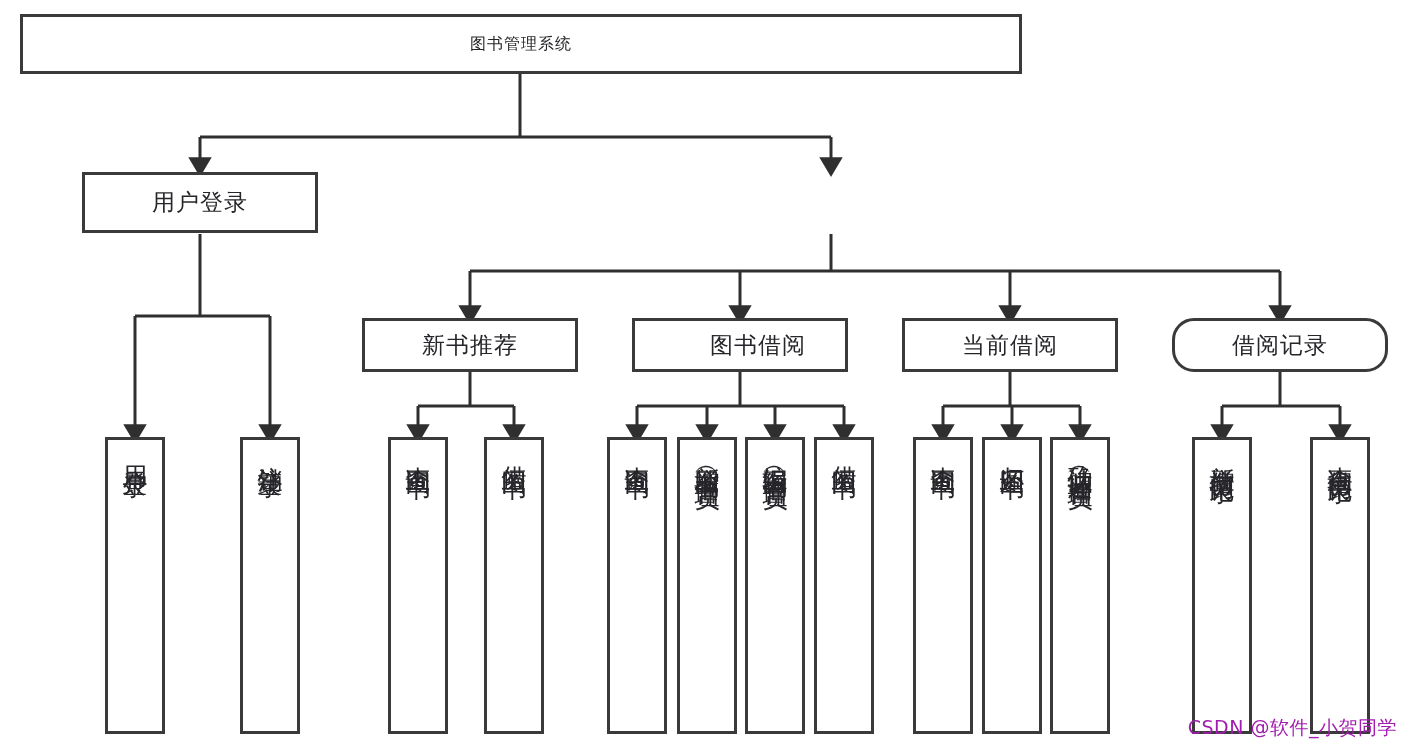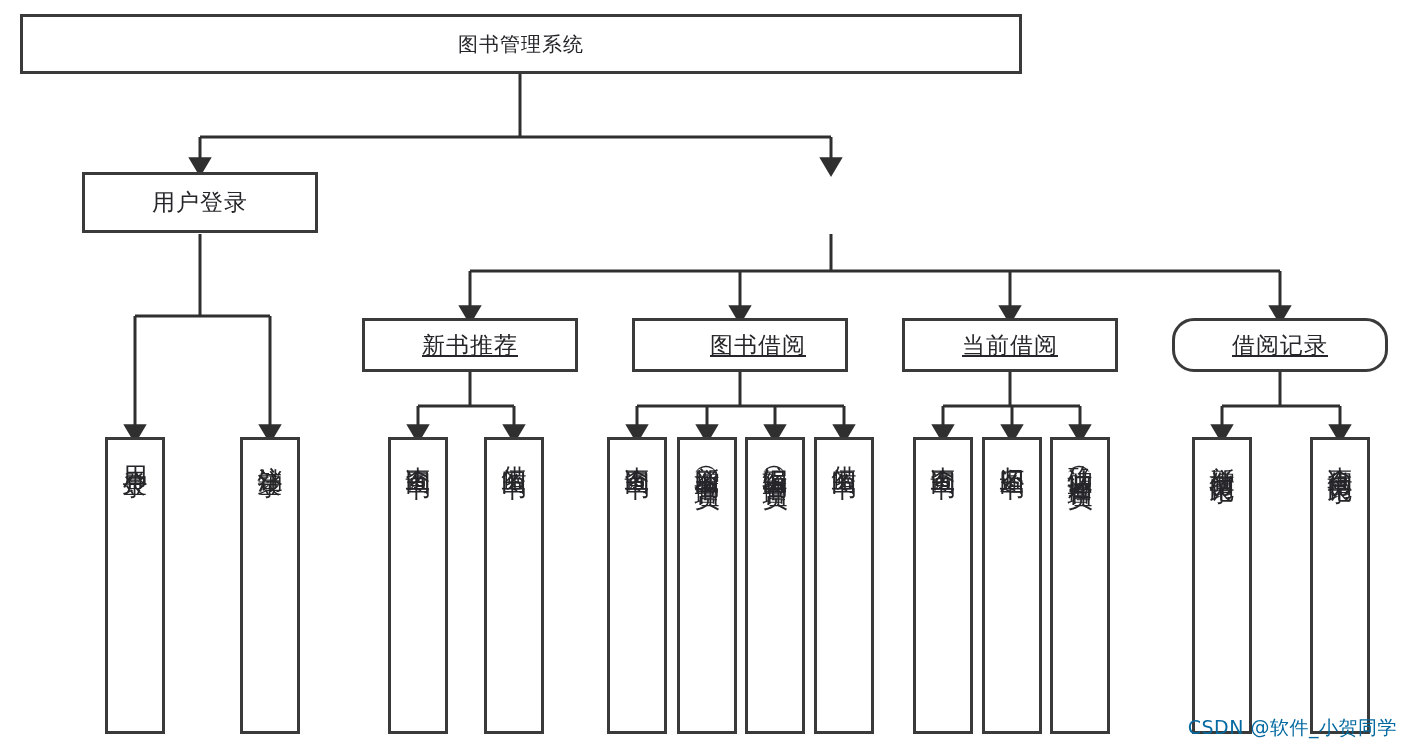--- a/index.html
+++ b/index.html
@@ -41,43 +41,43 @@
     justify-content: center;
     text-align: center;
   }
   .node .node-label {
     font-size: 23px;
     line-height: 1.15;
     letter-spacing: 1px;
     color: #26262a;
     white-space: nowrap;
   }
-  .node.root .node-label { font-size: 20px; }
+  .node.root .node-label { font-size: 16px; }
   .node.level2 .node-label { font-size: 23px; }
-  .node.level3 .node-label { font-size: 23px; text-decoration: underline; }
+  .node.level3 .node-label { font-size: 23px; }
   
   .node.leaf {
     align-items: flex-start;
     padding-top: 6px;
   }
   .node.leaf .node-label {
     writing-mode: vertical-rl;
     text-orientation: upright;
     font-size: 25px;
     line-height: 1.0;
     letter-spacing: 3px;
     white-space: nowrap;
     transform: none;
   }
   .watermark {
     position: absolute;
     right: 8px;
     bottom: 6px;
     font-size: 19px;
-    color: #0369a1;
+    color: #a21caf;
     white-space: nowrap;
     letter-spacing: 0.5px;
   }
 </style>
 </head>
 <body>
 
 <div id="diagram-root">
 
   <svg id="connectors" viewBox="0 0 1405 747" xmlns="http://www.w3.org/2000/svg">

